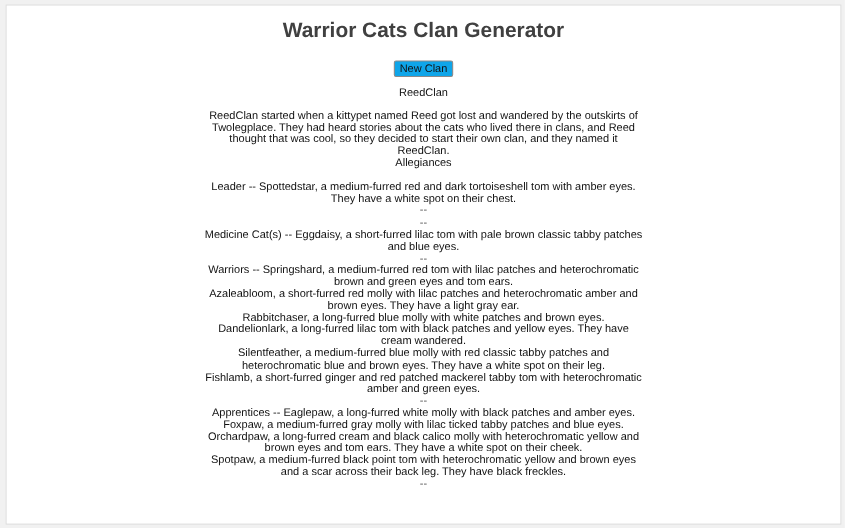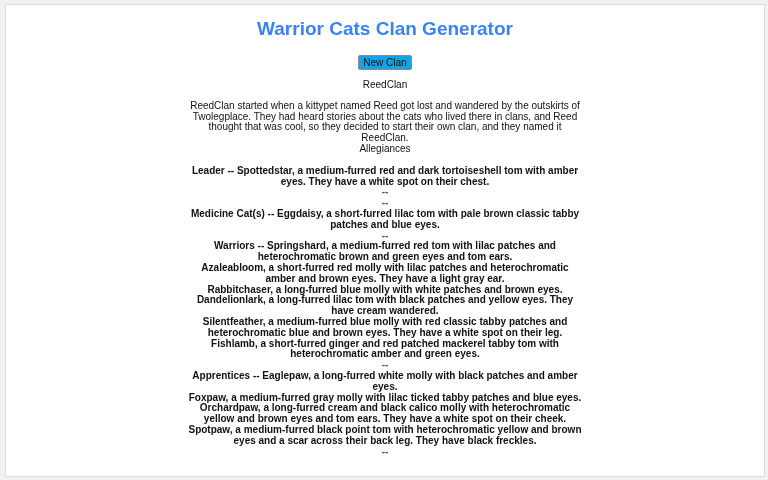--- a/index.html
+++ b/index.html
@@ -18,33 +18,33 @@
     }
     .content {
       width: 400px;
       margin: 0 auto;
       text-align: center;
       font-size: 10px;
       line-height: 10.8px;
     }
     h1 {
       font-size: 19px; font-weight: bold; margin: 0;
-      padding-top: 13px; line-height: 22px; color: #3b82f6;
+      padding-top: 13px; line-height: 22px; color: #404040;
     }
     .btn-wrap { margin-top: 15px; }
     button {
       font-family: "Liberation Sans", sans-serif;
       font-size: 10px; padding: 1px 4px;
       background: #0ea5e9; border: 1px solid #8a8a8a; border-radius: 2px;
       color: #111; line-height: 11px;
     }
     .clan-name { margin-top: 10px; text-align: center; }
     .story { margin-top: 10px; }
     .alleg-title { }
-    .alleg { margin-top: 11px; font-weight: bold; }
+    .alleg { margin-top: 11px; }
     .sep { color: #555; }
   </style>
 </head>
 <body>
 
 <div class="frame">
   <div class="content">
     <h1>Warrior Cats Clan Generator</h1>
     <div class="btn-wrap">
       <button>New Clan</button>

